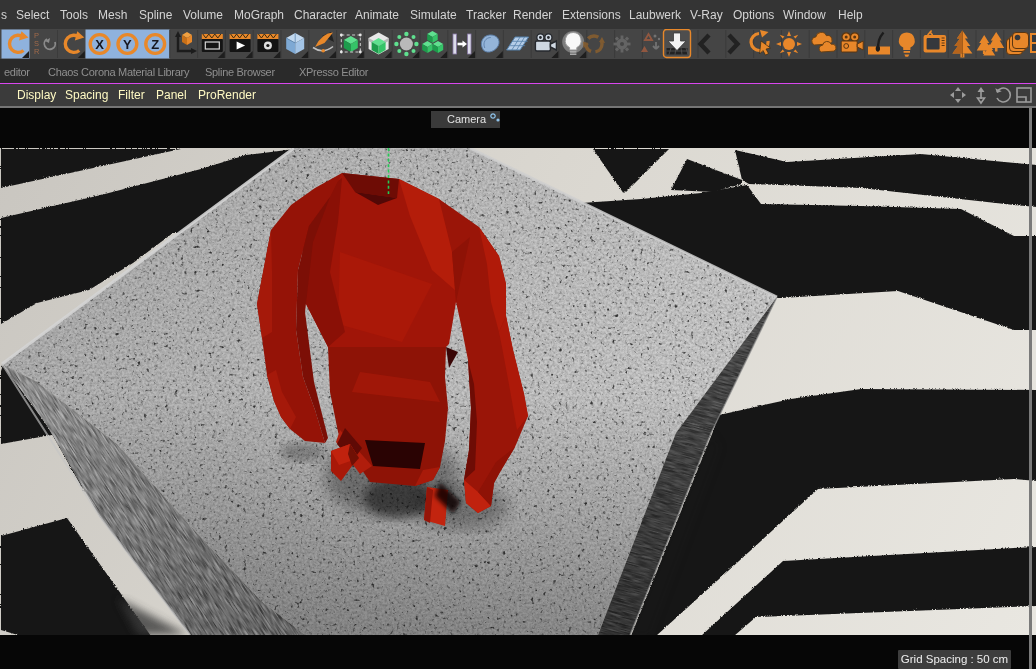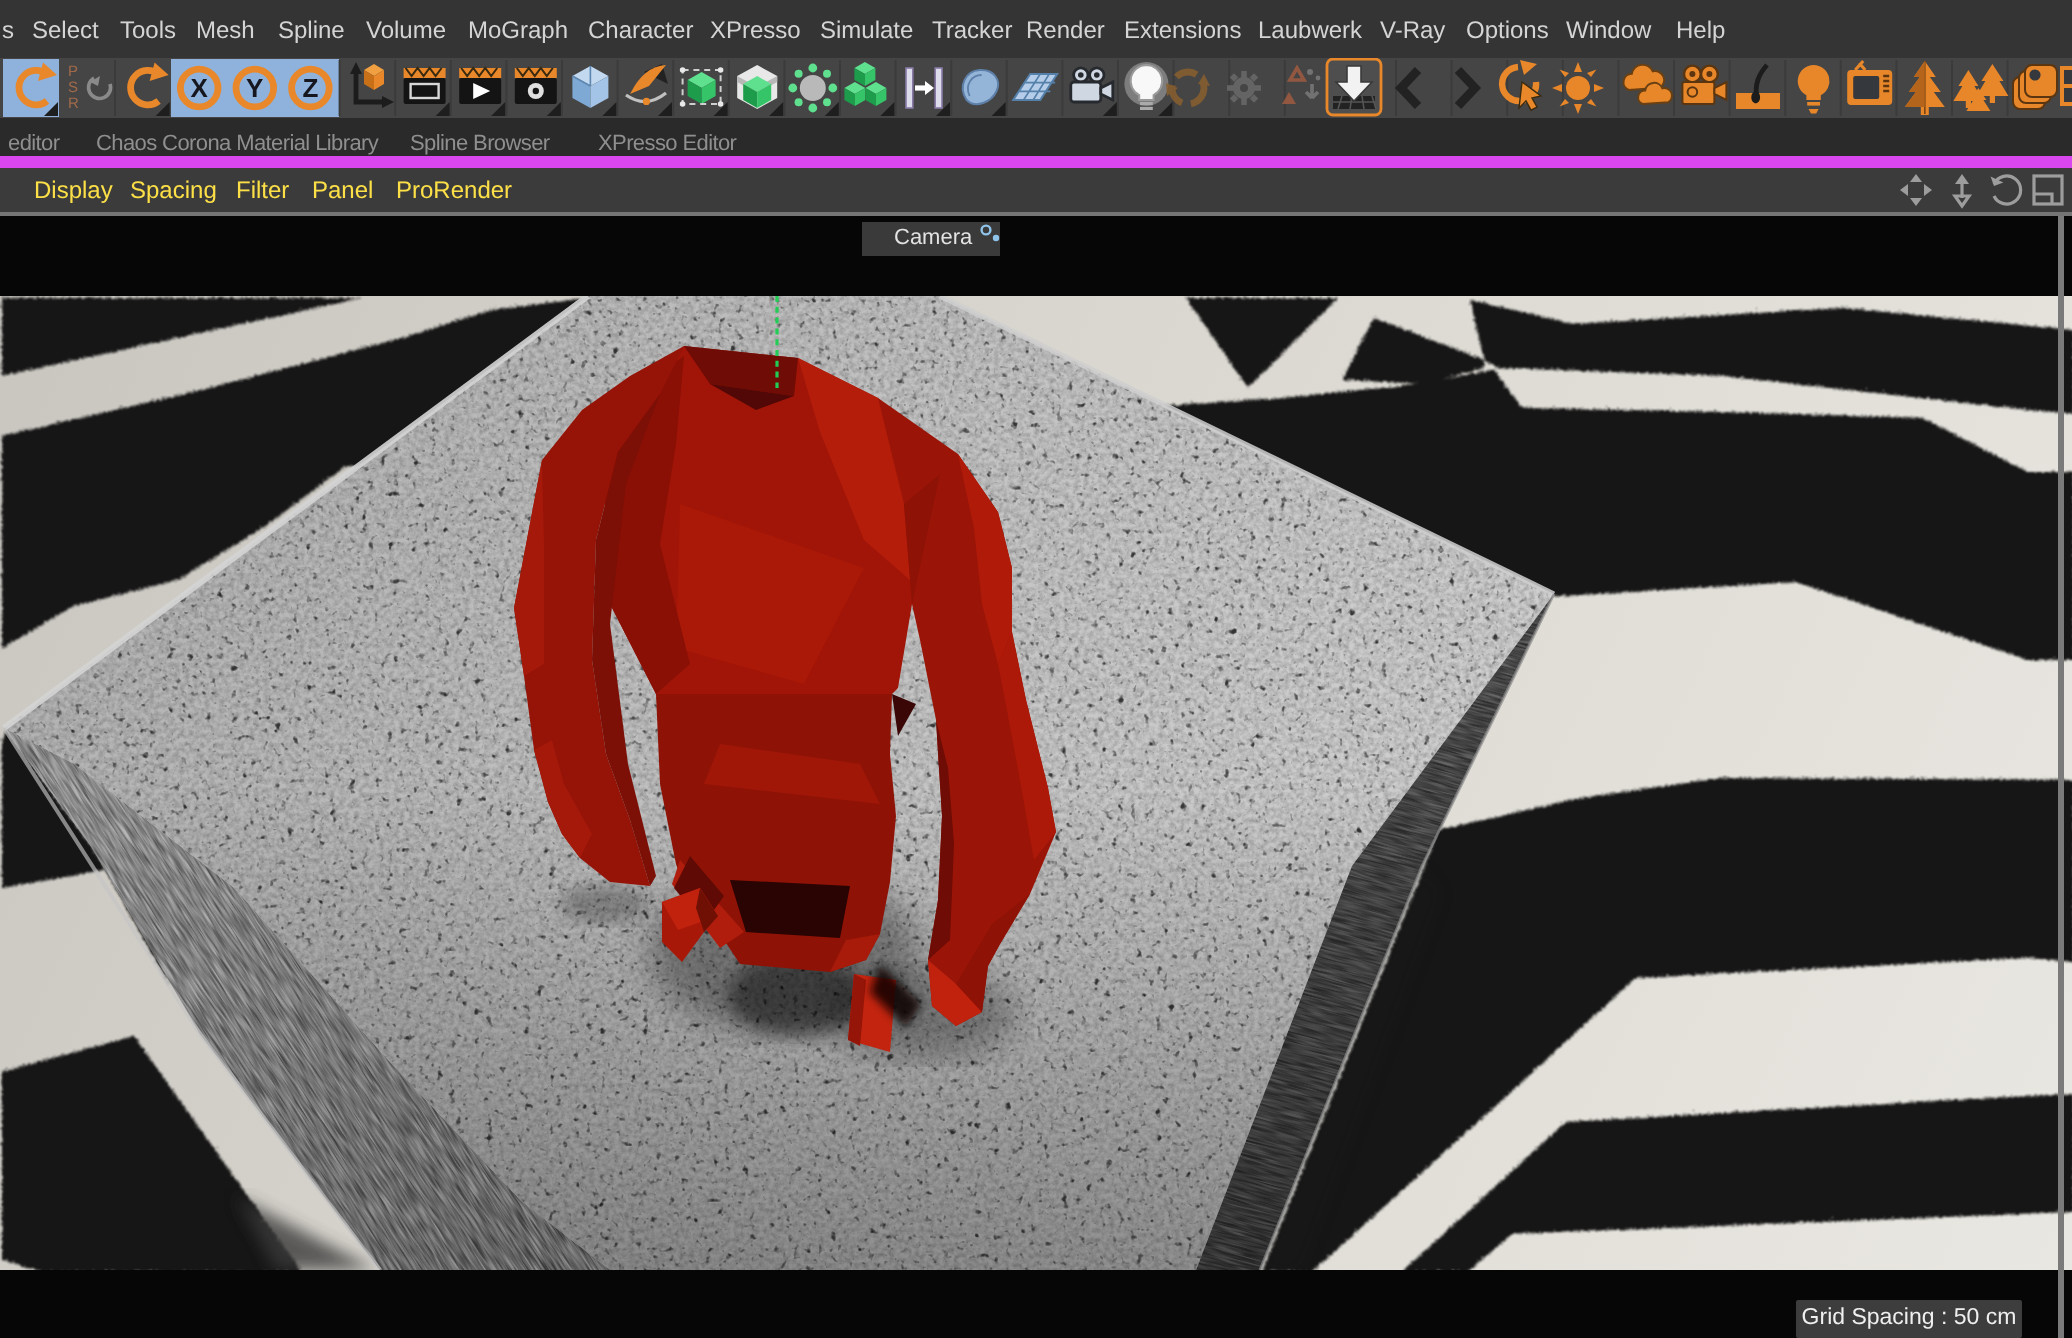--- a/index.html
+++ b/index.html
@@ -1,39 +1,39 @@
 <!DOCTYPE html>
 <html><head>
 <meta charset="utf-8">
 <style>
   html,body{margin:0;padding:0;}
   body{width:1036px;height:669px;overflow:hidden;background:#000;font-family:"Liberation Sans",sans-serif;position:relative;}
   .menubar{position:absolute;left:0;top:0;width:1036px;height:29px;background:#343434;color:#d4d4d4;font-size:12px;}
   .menubar span{position:absolute;top:8px;}
-  .row3{position:absolute;left:0;top:59px;width:1036px;height:25px;background:#2a2a2a;color:#8f8f8f;font-size:11px;letter-spacing:-0.3px;border-bottom:6px solid #d946ef;box-sizing:border-box;}
+  .row3{position:absolute;left:0;top:59px;width:1036px;height:25px;background:#2a2a2a;color:#8f8f8f;font-size:11px;letter-spacing:-0.3px;border-bottom:1px solid #d946ef;box-sizing:border-box;}
   .row3 span{position:absolute;top:7px;}
-  .row4{position:absolute;left:0;top:84px;width:1036px;height:22px;background:#3b3b3b;color:#fde047;font-size:12px;}
+  .row4{position:absolute;left:0;top:84px;width:1036px;height:22px;background:#3b3b3b;color:#fef9c3;font-size:12px;}
   .row4 span{position:absolute;top:4px;}
   .viewport{position:absolute;left:0;top:106px;width:1036px;height:563px;background:#060606;border-top:2px solid #757575;}
   .camlabel{position:absolute;left:431px;top:3px;width:53px;height:17px;background:#3a3a3a;color:#e3e3e3;font-size:11px;line-height:17px;padding-left:16px;white-space:nowrap;}
   .gridlabel{position:absolute;left:898px;top:542px;width:113px;height:19px;background:#3d3d3d;color:#efefef;font-size:11.5px;line-height:19px;text-align:center;border-radius:1px;}
   .vborder{position:absolute;left:1029px;top:0px;width:3px;height:563px;background:#7a7a7a;}
 </style>
 </head>
 <body>
 <div class="menubar">
   <span style="left:1px">s</span>
   <span style="left:16px">Select</span>
   <span style="left:60px">Tools</span>
   <span style="left:98px">Mesh</span>
   <span style="left:139px">Spline</span>
   <span style="left:183px">Volume</span>
   <span style="left:234px">MoGraph</span>
   <span style="left:294px">Character</span>
-  <span style="left:355px">XPresso</span>
+  <span style="left:355px">Animate</span>
   <span style="left:410px">Simulate</span>
   <span style="left:466px">Tracker</span>
   <span style="left:513px">Render</span>
   <span style="left:562px">Extensions</span>
   <span style="left:629px">Laubwerk</span>
   <span style="left:690px">V-Ray</span>
   <span style="left:733px">Options</span>
   <span style="left:783px">Window</span>
   <span style="left:838px">Help</span>
 </div>

